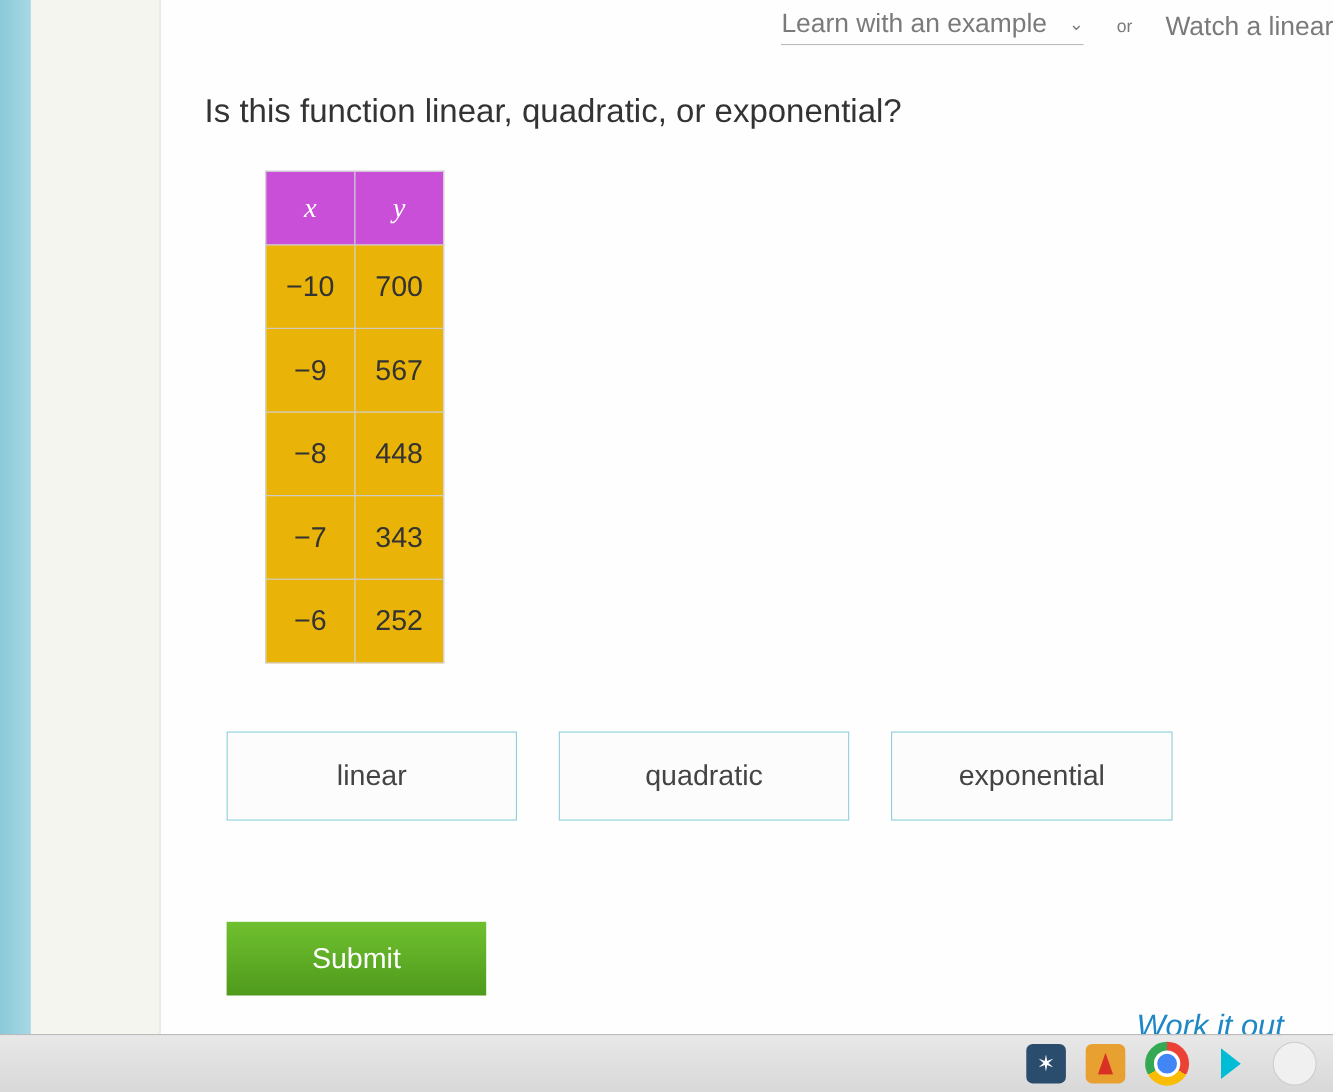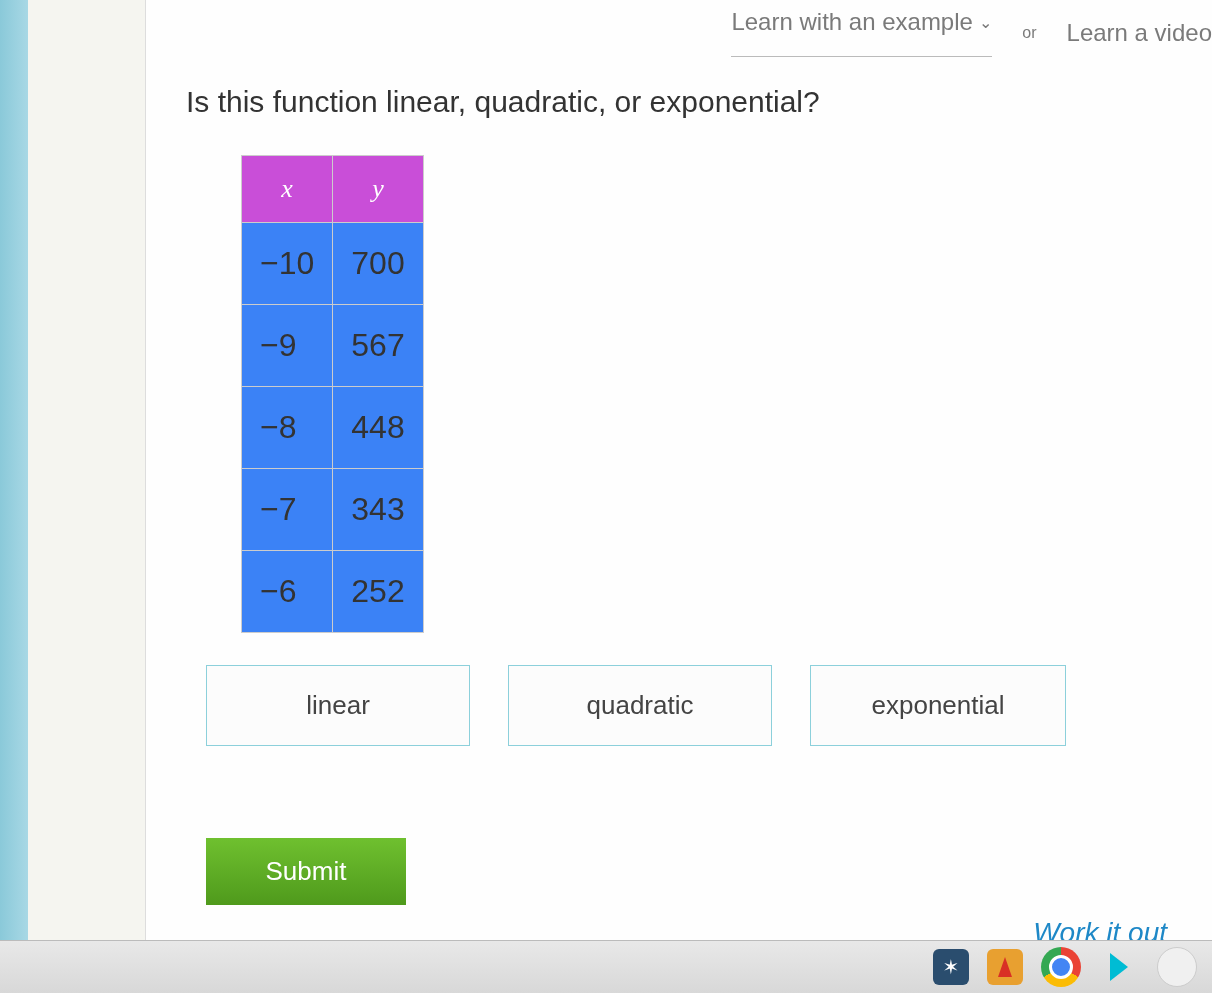--- a/index.html
+++ b/index.html
@@ -37,25 +37,25 @@
       top: 8px;
       right: 0;
       display: flex;
       align-items: center;
       gap: 30px;
       color: #7a7a7a;
       font-size: 24px;
     }
     .learn-example {
       border-bottom: 1px solid #bbb;
-      padding-bottom: 20px;
-      cursor: pointer;
-      display: flex;
-      align-items: center;
-      gap: 6px;
+      padding-bottom: 4px;
+      cursor: pointer;
+      display: flex;
+      align-items: center;
+      gap: 20px;
     }
     .chevron {
       font-size: 16px;
     }
     .or-text {
       font-size: 16px;
     }
     .watch-video {
       cursor: pointer;
     }
@@ -79,24 +79,24 @@
       font-style: italic;
       font-family: Georgia, serif;
       font-size: 26px;
       padding: 18px 26px;
       border: 1px solid #ccc;
       text-align: center;
     }
     .data-table td {
       border: 1px solid #ccc;
       padding: 22px 18px;
-      font-size: 32px;
+      font-size: 26px;
       color: #333;
-      text-align: left;
-      background: #3b82f6;
+      text-align: center;
+      background: #eab308;
     }
     .answer-row {
       position: absolute;
       top: 665px;
       left: 60px;
       display: flex;
       gap: 38px;
     }
     .answer-btn {
       border: 1.5px solid #8cd0db;
@@ -115,21 +115,21 @@
     .submit-btn {
       position: absolute;
       top: 838px;
       left: 60px;
       background: #5aad20;
       background: linear-gradient(to bottom, #6fc02f, #4f9a1c);
       color: white;
       font-size: 26px;
       border: none;
       padding: 18px 0;
-      width: 200px;
+      width: 236px;
       text-align: center;
       cursor: pointer;
       font-family: Verdana, Geneva, sans-serif;
     }
     .work-it-out {
       position: absolute;
       top: 917px;
       right: 45px;
       color: #1e88c7;
       font-size: 28px;
@@ -190,21 +190,21 @@
 <div class="left-strip"></div>
 
 <div class="main-area">
 
   <div class="top-links">
     <div class="learn-example">
       <span>Learn with an example</span>
       <span class="chevron">⌄</span>
     </div>
     <span class="or-text">or</span>
-    <span class="watch-video">Learn a video</span>
+    <span class="watch-video">Watch a linear</span>
   </div>
 
   <div class="question">Is this function linear, quadratic, or exponential?</div>
 
   <table class="data-table">
     <thead>
       <tr>
         <th>x</th>
         <th>y</th>
       </tr>

